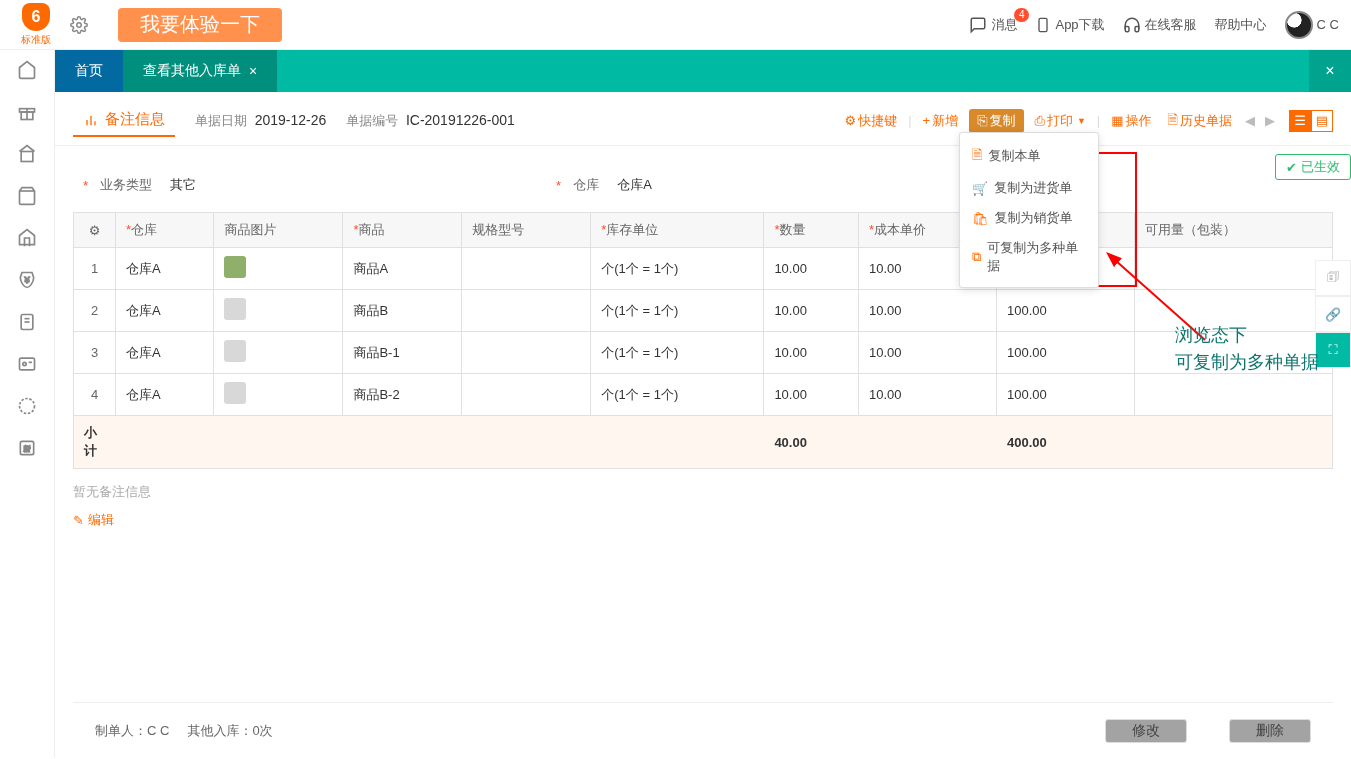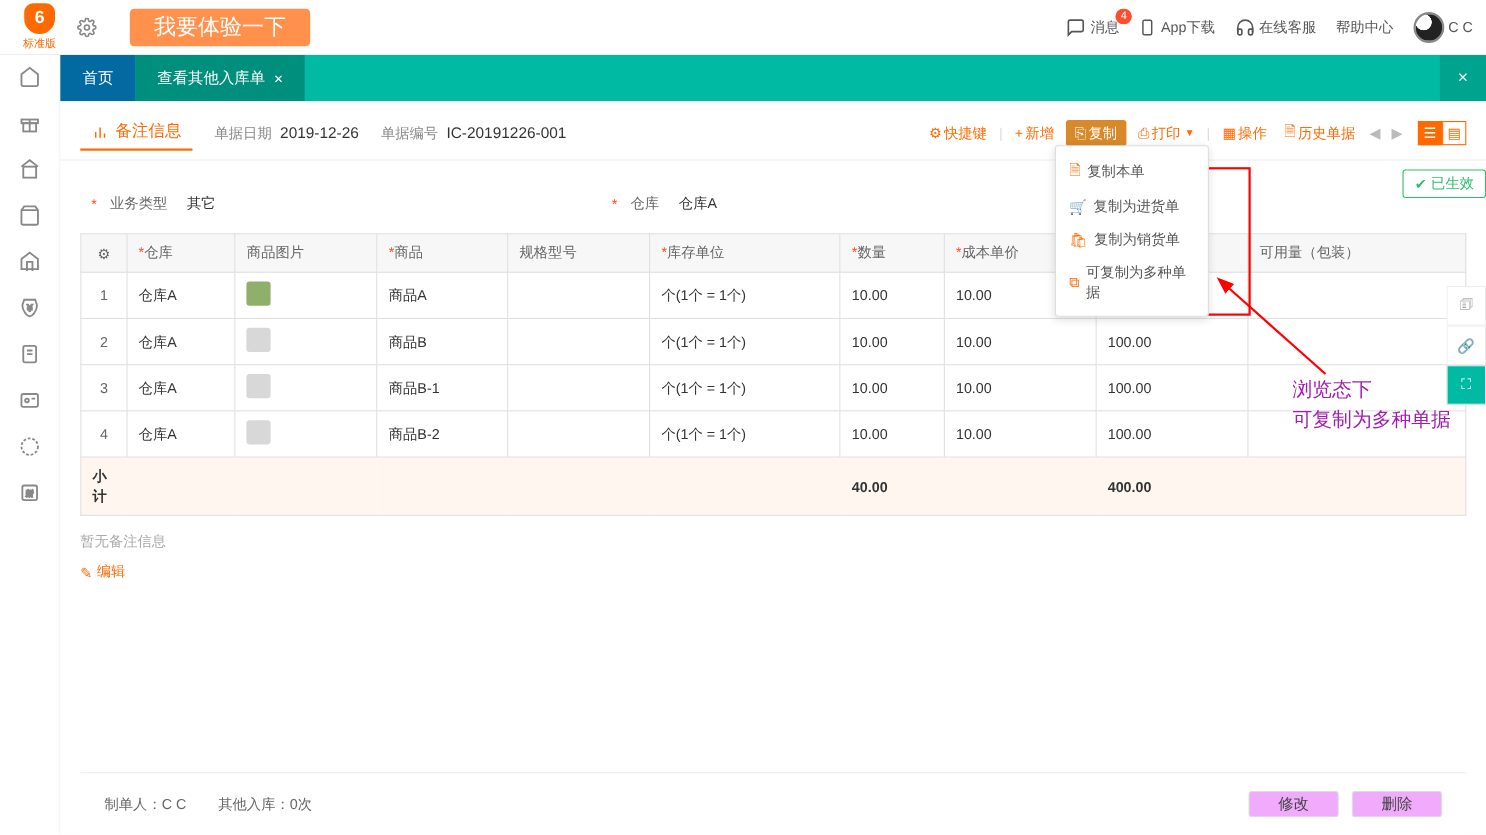--- a/index.html
+++ b/index.html
@@ -43,21 +43,21 @@
 .vt { width: 22px; height: 22px; border: 1px solid #ff6a00; display: flex; align-items: center; justify-content: center; color: #ff6a00; }
 .vt.on { background: #ff6a00; color: #fff; }
 
 
 .dropdown { position: absolute; top: 40px; right: 252px; width: 140px; background: #fff; border: 1px solid #ddd; border-radius: 3px; box-shadow: 0 2px 8px rgba(0,0,0,0.12); z-index: 20; padding: 6px 0; }
 .dropdown-item { padding: 6px 12px; display: flex; align-items: center; gap: 6px; color: #555; }
 .dd-icon { color: #ff6a00; font-size: 13px; }
 
 
 .anno-box { position: absolute; top: 102px; left: 922px; width: 160px; height: 135px; border: 2px solid #ff0000; pointer-events: none; z-index: 15; }
-.anno-text { position: absolute; top: 291px; left: 1120px; color: #a21caf; font-size: 18px; line-height: 1.5; z-index: 15; }
+.anno-text { position: absolute; top: 272px; left: 1120px; color: #0f766e; font-size: 18px; line-height: 1.5; z-index: 15; }
 .anno-arrow { position: absolute; top: 200px; left: 1050px; z-index: 15; }
 
 .content-scroll { flex: 1; overflow: auto; padding: 0 18px; position: relative; display: flex; flex-direction: column; }
 .status-chip { position: absolute; top: 8px; right: 0; border: 1px solid #2dbd6e; color: #2dbd6e; border-radius: 3px; padding: 3px 10px; display: flex; align-items: center; gap: 4px; font-size: 13px; }
 .form-row { display: flex; gap: 80px; padding: 30px 10px 18px; }
 .form-field { display: flex; align-items: center; gap: 12px; }
 .req { color: #ff4d2d; }
 .field-label { color: #666; }
 
 
@@ -71,23 +71,23 @@
 .tfoot td:last-child { border-right: 1px solid #e0e0e0; }
 .img-cell { width: 22px; height: 22px; border-radius: 3px; display: inline-block; }
 
 .remark-section { margin-top: 14px; padding-bottom: 16px; }
 .remark-title { color: #333; margin-bottom: 10px; }
 .remark-none { color: #aaa; margin-bottom: 10px; }
 .edit-link { color: #ff6a00; display: flex; align-items: center; gap: 4px; }
 
 .spacer { flex: 1; }
 
-.footer { height: 56px; border-top: 1px solid #eee; display: flex; align-items: center; padding: 0 22px; gap: 29px; color: #666; background: #fff; }
+.footer { height: 56px; border-top: 1px solid #eee; display: flex; align-items: center; padding: 0 22px; gap: 18px; color: #666; background: #fff; }
 .footer-btns { margin-left: auto; display: flex; gap: 12px; }
-.fbtn { height: 24px; padding: 0 26px; background: #f0abfc; border: 1px solid #ddd; border-radius: 3px; color: #444; font-size: 14px; }
+.fbtn { height: 24px; padding: 0 26px; background: #a3a3a3; border: 1px solid #ddd; border-radius: 3px; color: #444; font-size: 14px; margin-left: 30px; }
 
 
 .float-tools { position: fixed; right: 0; top: 260px; display: flex; flex-direction: column; }
 .ft { width: 36px; height: 36px; background: #fff; border: 1px solid #eee; display: flex; align-items: center; justify-content: center; color: #888; }
 .ft.teal { background: #00baa3; color: #fff; }
 
 .chev-down { border: solid #ff6a00; border-width: 0 2px 2px 0; display: inline-block; padding: 4px; transform: rotate(45deg); }
 svg { display: block; }
 </style>
 </head>

